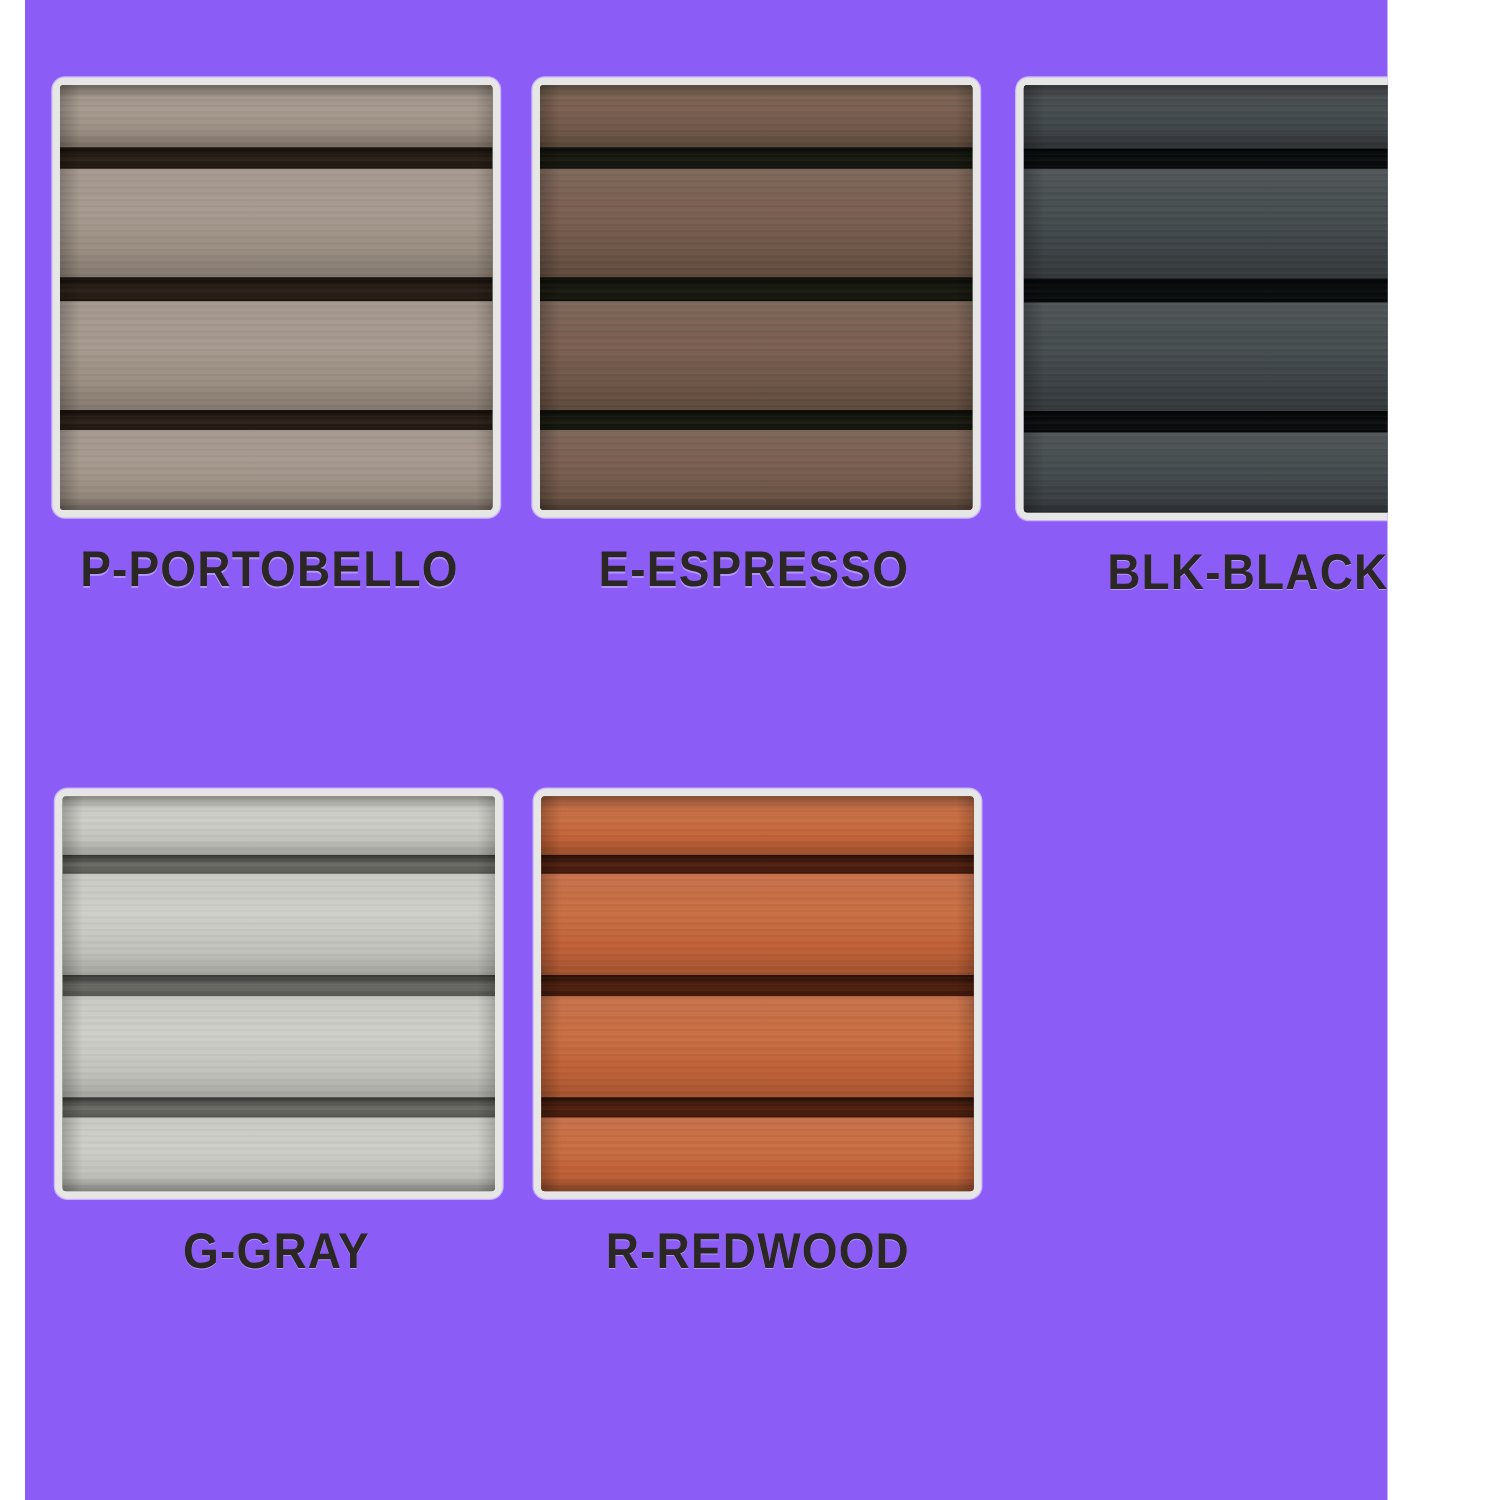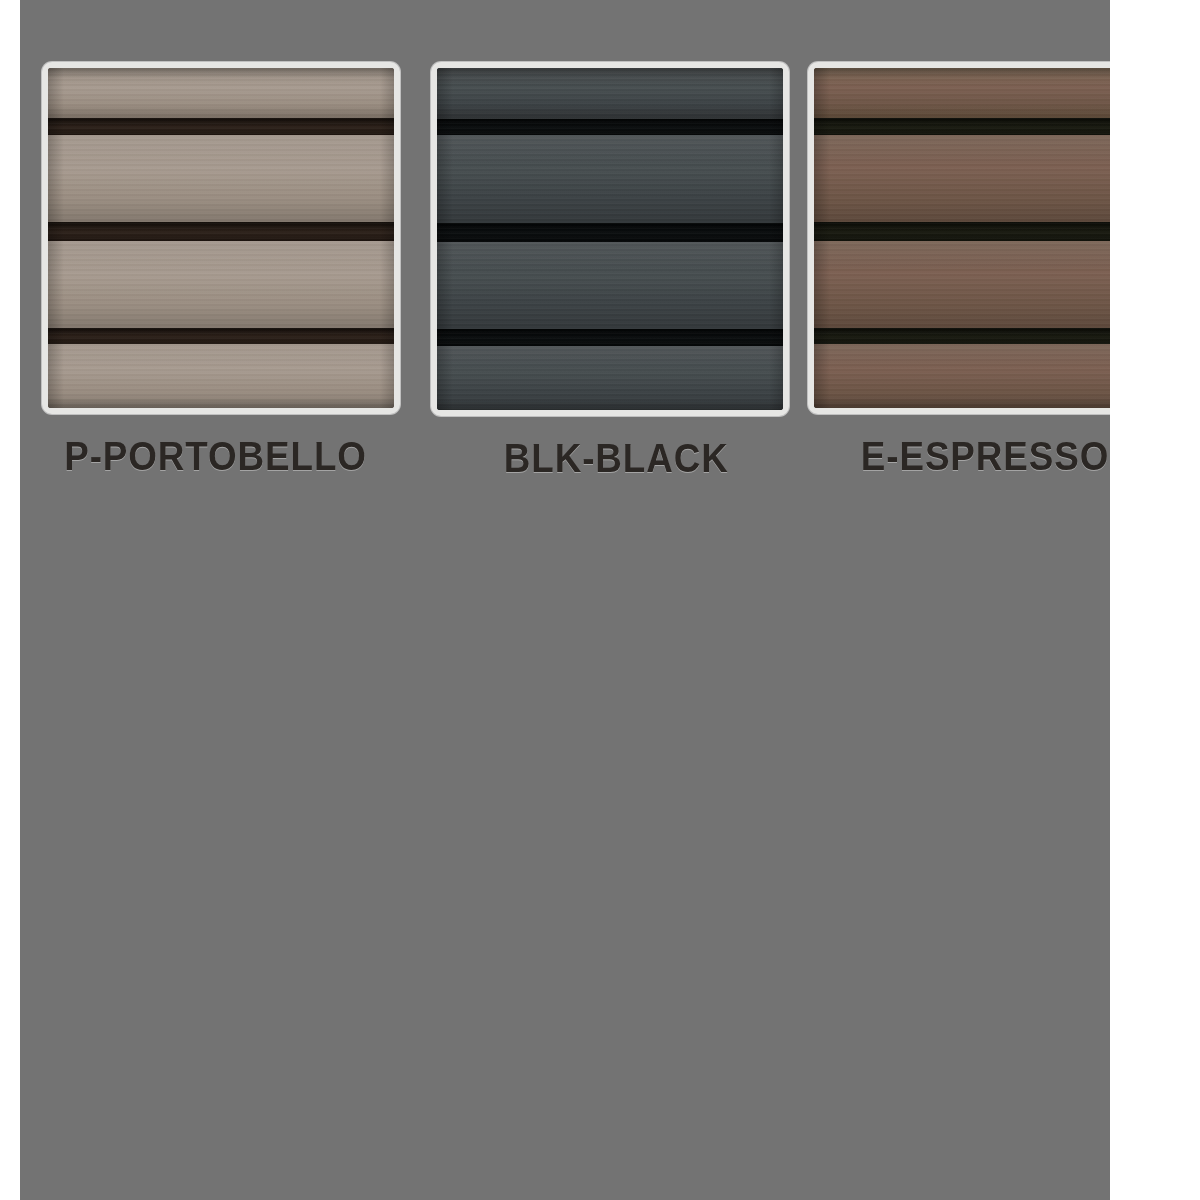--- a/index.html
+++ b/index.html
@@ -12,21 +12,21 @@
     height: 1200px;
     background: #ffffff;
     font-family: "Liberation Sans", sans-serif;
     overflow: hidden;
   }
 
   #swatch-board {
     position: relative;
     width: 1128px;
     height: 1200px;
-    background: #737373;
+    background: #8b5cf6;
     box-sizing: border-box;
     border-left: 20px solid #ffffff;
     border-right: 18px solid #ffffff;
     overflow: hidden;
     text-decoration: underline;
   }
 
   .swatch-grid {
     position: absolute;
     left: 0;
@@ -178,51 +178,83 @@
             <div class="panel" style="flex: 26 0 0px; background: linear-gradient(rgb(154, 141, 129) 0%, rgb(167, 155, 144) 38%, rgb(154, 141, 129) 72%, rgb(154, 141, 129) 100%);"></div>
             <div class="groove" style="flex: 5 0 0px; background: linear-gradient(rgb(29, 20, 14) 0%, rgb(44, 33, 26) 55%, rgb(29, 20, 14) 100%);"></div>
             <div class="panel" style="flex: 19 0 0px; background: linear-gradient(rgb(154, 141, 129) 0%, rgb(167, 155, 144) 38%, rgb(154, 141, 129) 72%, rgb(154, 141, 129) 100%);"></div>
           <div class="grain"></div>
           <div class="edge-shade"></div>
         </div>
       </div>
       <div class="swatch-label">P-PORTOBELLO</div>
     </div>
 
+    <div class="swatch-cell cell-1 row-top">
+      <div class="tile-frame">
+        <div class="tile" style="background: rgb(25, 26, 16);">
+            <div class="panel" style="flex: 15 0 0px; background: linear-gradient(rgb(106, 84, 64) 0%, rgb(124, 96, 82) 38%, rgb(109, 85, 70) 72%, rgb(106, 84, 64) 100%);"></div>
+            <div class="groove" style="flex: 5 0 0px; background: linear-gradient(rgb(16, 17, 10) 0%, rgb(25, 26, 16) 55%, rgb(16, 17, 10) 100%);"></div>
+            <div class="panel" style="flex: 26 0 0px; background: linear-gradient(rgb(109, 85, 70) 0%, rgb(124, 96, 82) 38%, rgb(109, 85, 70) 72%, rgb(109, 85, 70) 100%);"></div>
+            <div class="groove" style="flex: 5.5 0 0px; background: linear-gradient(rgb(16, 17, 10) 0%, rgb(25, 26, 16) 55%, rgb(16, 17, 10) 100%);"></div>
+            <div class="panel" style="flex: 26 0 0px; background: linear-gradient(rgb(109, 85, 70) 0%, rgb(124, 96, 82) 38%, rgb(109, 85, 70) 72%, rgb(109, 85, 70) 100%);"></div>
+            <div class="groove" style="flex: 5 0 0px; background: linear-gradient(rgb(16, 17, 10) 0%, rgb(25, 26, 16) 55%, rgb(16, 17, 10) 100%);"></div>
+            <div class="panel" style="flex: 19 0 0px; background: linear-gradient(rgb(109, 85, 70) 0%, rgb(124, 96, 82) 38%, rgb(109, 85, 70) 72%, rgb(109, 85, 70) 100%);"></div>
+          <div class="grain"></div>
+          <div class="edge-shade"></div>
+        </div>
+      </div>
+      <div class="swatch-label">E-ESPRESSO</div>
+    </div>
+
     <div class="swatch-cell cell-2 row-top">
       <div class="tile-frame">
         <div class="tile" style="background: rgb(10, 13, 14);">
             <div class="panel" style="flex: 15 0 0px; background: linear-gradient(rgb(52, 56, 58) 0%, rgb(71, 78, 80) 38%, rgb(59, 65, 68) 72%, rgb(52, 56, 58) 100%);"></div>
             <div class="groove" style="flex: 5 0 0px; background: linear-gradient(rgb(5, 7, 8) 0%, rgb(10, 13, 14) 55%, rgb(5, 7, 8) 100%);"></div>
             <div class="panel" style="flex: 26 0 0px; background: linear-gradient(rgb(59, 65, 68) 0%, rgb(71, 78, 80) 38%, rgb(59, 65, 68) 72%, rgb(59, 65, 68) 100%);"></div>
             <div class="groove" style="flex: 5.5 0 0px; background: linear-gradient(rgb(5, 7, 8) 0%, rgb(10, 13, 14) 55%, rgb(5, 7, 8) 100%);"></div>
             <div class="panel" style="flex: 26 0 0px; background: linear-gradient(rgb(59, 65, 68) 0%, rgb(71, 78, 80) 38%, rgb(59, 65, 68) 72%, rgb(59, 65, 68) 100%);"></div>
             <div class="groove" style="flex: 5 0 0px; background: linear-gradient(rgb(5, 7, 8) 0%, rgb(10, 13, 14) 55%, rgb(5, 7, 8) 100%);"></div>
             <div class="panel" style="flex: 19 0 0px; background: linear-gradient(rgb(59, 65, 68) 0%, rgb(71, 78, 80) 38%, rgb(59, 65, 68) 72%, rgb(59, 65, 68) 100%);"></div>
           <div class="grain"></div>
           <div class="edge-shade"></div>
         </div>
       </div>
       <div class="swatch-label">BLK-BLACK</div>
     </div>
 
-    <div class="swatch-cell cell-1 row-top">
-      <div class="tile-frame">
-        <div class="tile" style="background: rgb(25, 26, 16);">
-            <div class="panel" style="flex: 15 0 0px; background: linear-gradient(rgb(106, 84, 64) 0%, rgb(124, 96, 82) 38%, rgb(109, 85, 70) 72%, rgb(106, 84, 64) 100%);"></div>
-            <div class="groove" style="flex: 5 0 0px; background: linear-gradient(rgb(16, 17, 10) 0%, rgb(25, 26, 16) 55%, rgb(16, 17, 10) 100%);"></div>
-            <div class="panel" style="flex: 26 0 0px; background: linear-gradient(rgb(109, 85, 70) 0%, rgb(124, 96, 82) 38%, rgb(109, 85, 70) 72%, rgb(109, 85, 70) 100%);"></div>
-            <div class="groove" style="flex: 5.5 0 0px; background: linear-gradient(rgb(16, 17, 10) 0%, rgb(25, 26, 16) 55%, rgb(16, 17, 10) 100%);"></div>
-            <div class="panel" style="flex: 26 0 0px; background: linear-gradient(rgb(109, 85, 70) 0%, rgb(124, 96, 82) 38%, rgb(109, 85, 70) 72%, rgb(109, 85, 70) 100%);"></div>
-            <div class="groove" style="flex: 5 0 0px; background: linear-gradient(rgb(16, 17, 10) 0%, rgb(25, 26, 16) 55%, rgb(16, 17, 10) 100%);"></div>
-            <div class="panel" style="flex: 19 0 0px; background: linear-gradient(rgb(109, 85, 70) 0%, rgb(124, 96, 82) 38%, rgb(109, 85, 70) 72%, rgb(109, 85, 70) 100%);"></div>
-          <div class="grain"></div>
-          <div class="edge-shade"></div>
-        </div>
-      </div>
-      <div class="swatch-label">E-ESPRESSO</div>
-    </div>
-
-
-
+
+    <div class="swatch-cell cell-4 row-bottom">
+      <div class="tile-frame">
+        <div class="tile" style="background: rgb(107, 107, 102);">
+            <div class="panel" style="flex: 15 0 0px; background: linear-gradient(rgb(188, 188, 182) 0%, rgb(207, 207, 201) 38%, rgb(195, 195, 189) 72%, rgb(188, 188, 182) 100%);"></div>
+            <div class="groove" style="flex: 5 0 0px; background: linear-gradient(rgb(85, 85, 79) 0%, rgb(107, 107, 102) 55%, rgb(85, 85, 79) 100%);"></div>
+            <div class="panel" style="flex: 26 0 0px; background: linear-gradient(rgb(195, 195, 189) 0%, rgb(207, 207, 201) 38%, rgb(195, 195, 189) 72%, rgb(195, 195, 189) 100%);"></div>
+            <div class="groove" style="flex: 5.5 0 0px; background: linear-gradient(rgb(85, 85, 79) 0%, rgb(107, 107, 102) 55%, rgb(85, 85, 79) 100%);"></div>
+            <div class="panel" style="flex: 26 0 0px; background: linear-gradient(rgb(195, 195, 189) 0%, rgb(207, 207, 201) 38%, rgb(195, 195, 189) 72%, rgb(195, 195, 189) 100%);"></div>
+            <div class="groove" style="flex: 5 0 0px; background: linear-gradient(rgb(85, 85, 79) 0%, rgb(107, 107, 102) 55%, rgb(85, 85, 79) 100%);"></div>
+            <div class="panel" style="flex: 19 0 0px; background: linear-gradient(rgb(195, 195, 189) 0%, rgb(207, 207, 201) 38%, rgb(195, 195, 189) 72%, rgb(195, 195, 189) 100%);"></div>
+          <div class="grain"></div>
+          <div class="edge-shade"></div>
+        </div>
+      </div>
+      <div class="swatch-label">G-GRAY</div>
+    </div>
+
+    <div class="swatch-cell cell-5 row-bottom">
+      <div class="tile-frame">
+        <div class="tile" style="background: rgb(80, 32, 15);">
+            <div class="panel" style="flex: 15 0 0px; background: linear-gradient(rgb(182, 90, 49) 0%, rgb(201, 111, 67) 38%, rgb(191, 96, 54) 72%, rgb(182, 90, 49) 100%);"></div>
+            <div class="groove" style="flex: 5 0 0px; background: linear-gradient(rgb(60, 23, 9) 0%, rgb(80, 32, 15) 55%, rgb(60, 23, 9) 100%);"></div>
+            <div class="panel" style="flex: 26 0 0px; background: linear-gradient(rgb(191, 96, 54) 0%, rgb(201, 111, 67) 38%, rgb(191, 96, 54) 72%, rgb(191, 96, 54) 100%);"></div>
+            <div class="groove" style="flex: 5.5 0 0px; background: linear-gradient(rgb(60, 23, 9) 0%, rgb(80, 32, 15) 55%, rgb(60, 23, 9) 100%);"></div>
+            <div class="panel" style="flex: 26 0 0px; background: linear-gradient(rgb(191, 96, 54) 0%, rgb(201, 111, 67) 38%, rgb(191, 96, 54) 72%, rgb(191, 96, 54) 100%);"></div>
+            <div class="groove" style="flex: 5 0 0px; background: linear-gradient(rgb(60, 23, 9) 0%, rgb(80, 32, 15) 55%, rgb(60, 23, 9) 100%);"></div>
+            <div class="panel" style="flex: 19 0 0px; background: linear-gradient(rgb(191, 96, 54) 0%, rgb(201, 111, 67) 38%, rgb(191, 96, 54) 72%, rgb(191, 96, 54) 100%);"></div>
+          <div class="grain"></div>
+          <div class="edge-shade"></div>
+        </div>
+      </div>
+      <div class="swatch-label">R-REDWOOD</div>
+    </div>
 
   </div>
 </div>
 
 </body></html>

